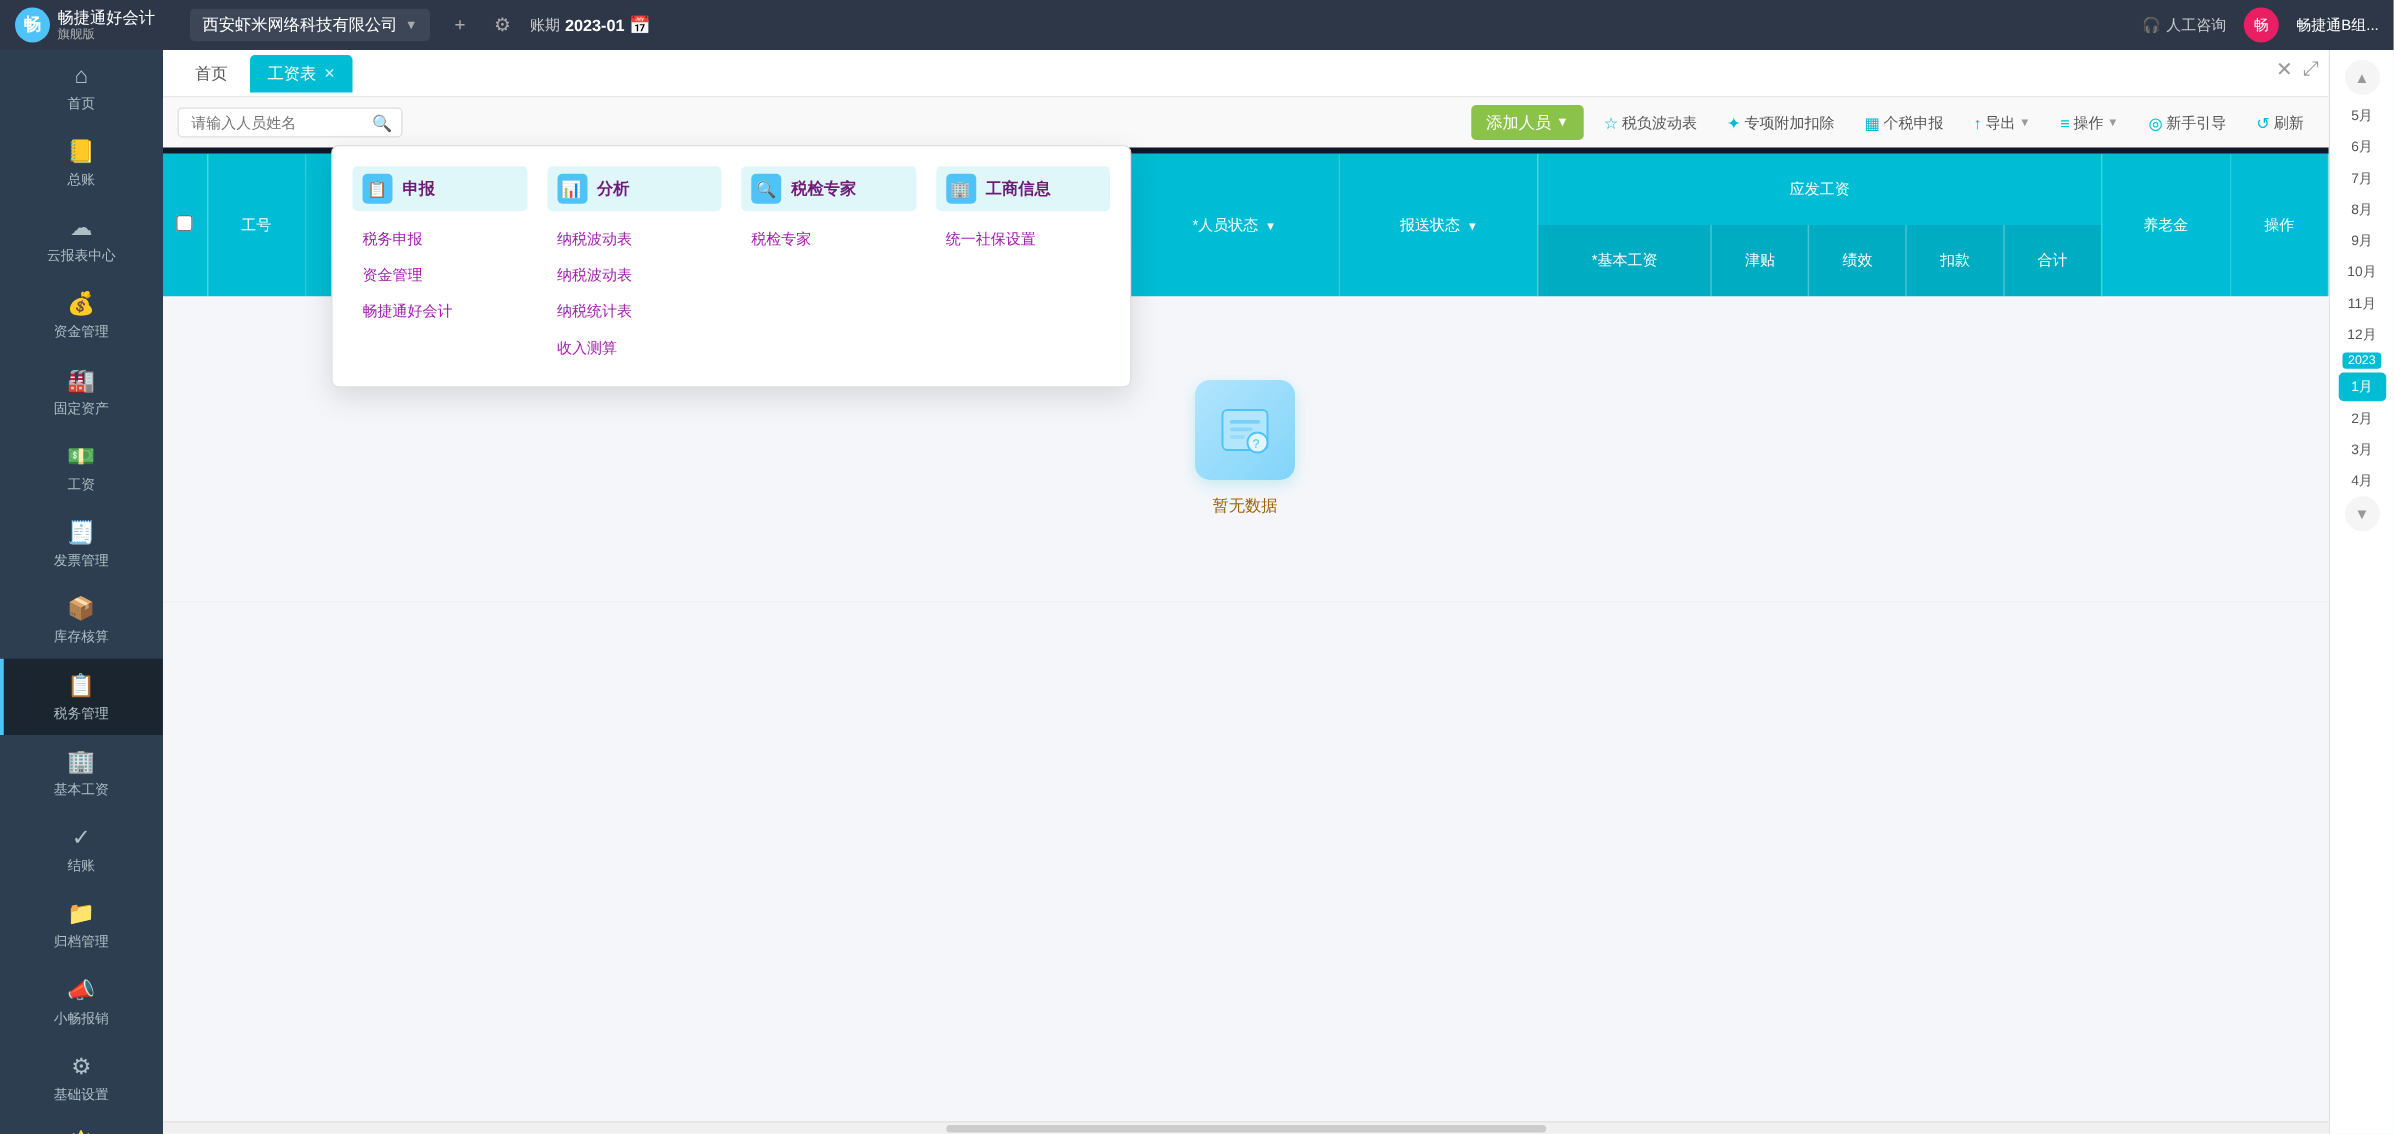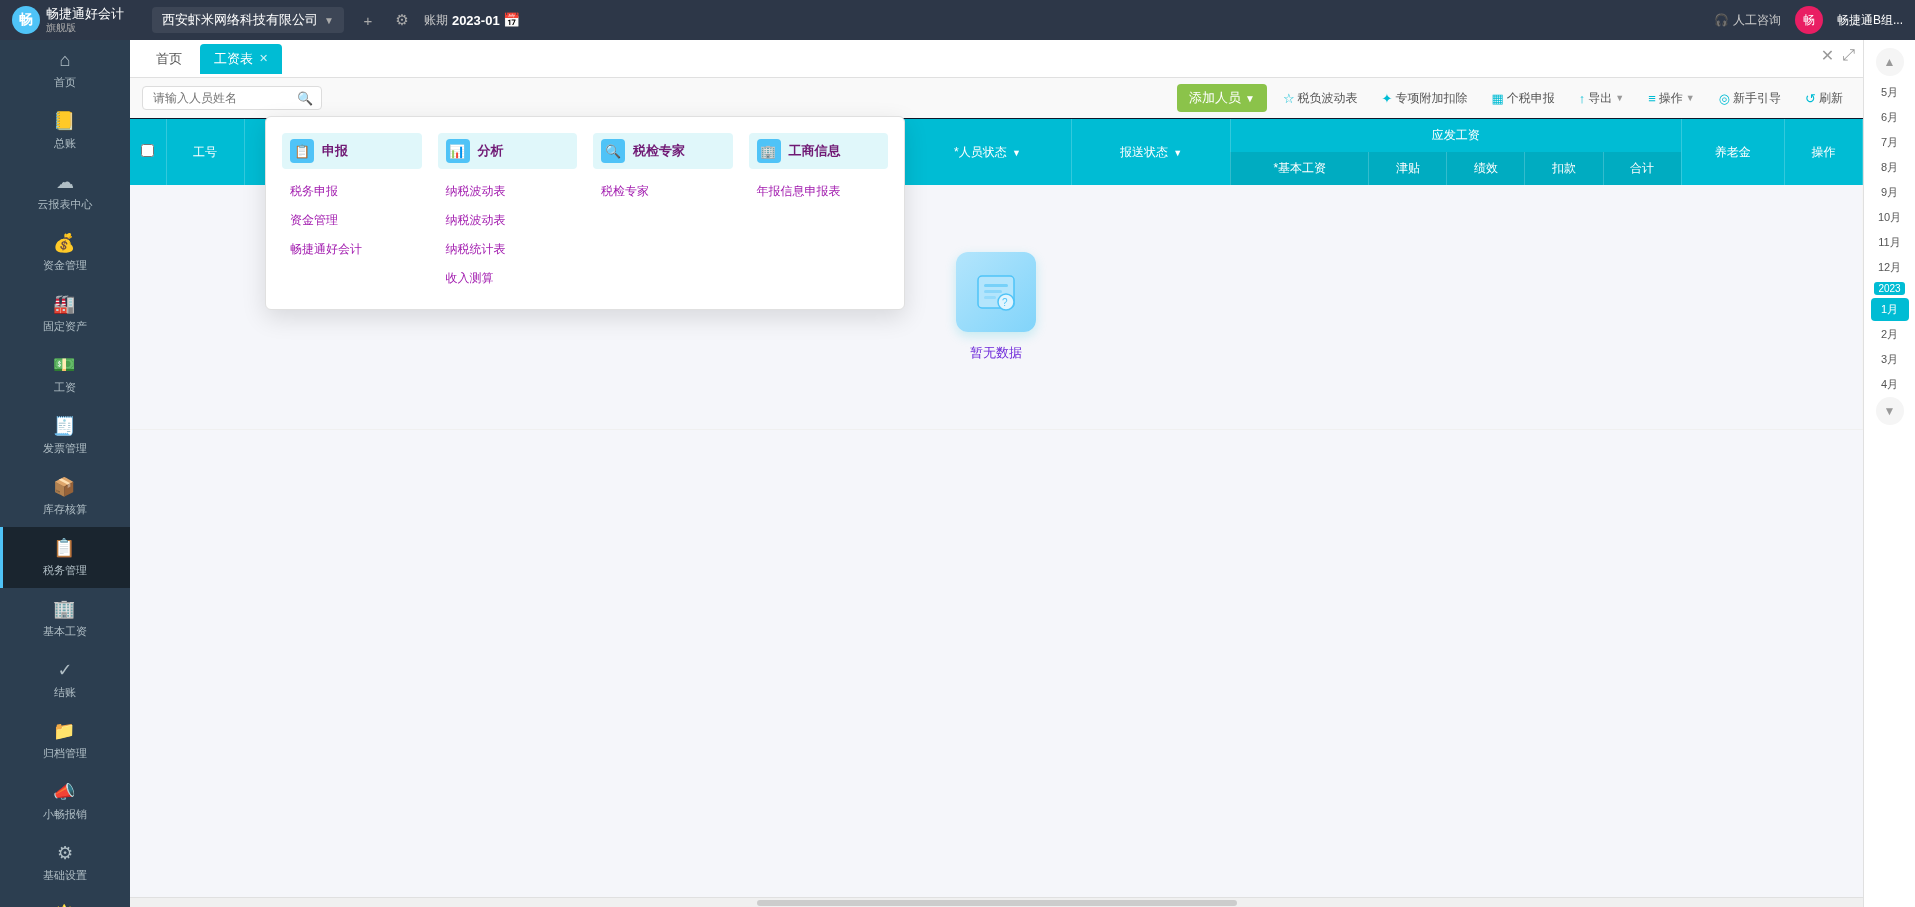--- a/index.html
+++ b/index.html
@@ -149,21 +149,21 @@
     }
     .tab-close {
       font-size: 11px;
       cursor: pointer;
       opacity: 0.8;
     }
 
     
     .toolbar {
       background: #f9f9f9;
-      border-bottom: 1px solid #0f172a;
+      border-bottom: 5px solid #0f172a;
       padding: 6px 12px;
       display: flex;
       align-items: center;
       gap: 8px;
       flex-shrink: 0;
     }
     .search-input {
       border: 1px solid #ddd;
       border-radius: 4px;
       padding: 4px 30px 4px 10px;
@@ -208,21 +208,21 @@
     }
     table {
       width: 100%;
       border-collapse: collapse;
       font-size: 12px;
       min-width: 1400px;
     }
     thead tr th {
       background: #00bcd4;
       color: #fff;
-      padding: 8px 6px;
+      padding: 20px 6px;
       text-align: center;
       border-right: 1px solid rgba(255,255,255,0.2);
       white-space: nowrap;
       font-weight: normal;
     }
     thead tr:nth-child(2) th {
       background: #00acc1;
     }
     thead tr th .sort-icon { font-size: 9px; margin-left: 2px; }
     thead tr th .filter-icon { font-size: 9px; margin-left: 2px; }
@@ -245,21 +245,21 @@
     }
     .empty-icon {
       width: 80px; height: 80px;
       background: linear-gradient(135deg, #b3e5fc 0%, #81d4fa 100%);
       border-radius: 12px;
       display: flex; align-items: center; justify-content: center;
       font-size: 36px;
       margin-bottom: 12px;
       box-shadow: 0 4px 12px rgba(0,188,212,0.2);
     }
-    .empty-text { color: #6d28d9; font-size: 13px; }
+    .empty-text { color: #a16207; font-size: 13px; }
 
     
     .right-panel {
       width: 52px;
       background: #fff;
       border-left: 1px solid #e0e0e0;
       display: flex;
       flex-direction: column;
       align-items: center;
       padding-top: 8px;
@@ -609,21 +609,21 @@
           <div class="sec-icon">🔍</div>
           <span class="sec-title">税检专家</span>
         </div>
         <div class="menu-item">税检专家</div>
       </div>
       <div class="dropdown-section">
         <div class="section-header">
           <div class="sec-icon">🏢</div>
           <span class="sec-title">工商信息</span>
         </div>
-        <div class="menu-item">年报信息申报表</div>
+        <div class="menu-item">统一社保设置</div>
       </div>
     </div>
 
   </div>
 
   <div class="right-panel">
     <div class="rp-nav">▲</div>
     <div class="month-item">5月</div>
     <div class="month-item">6月</div>
     <div class="month-item">7月</div>

